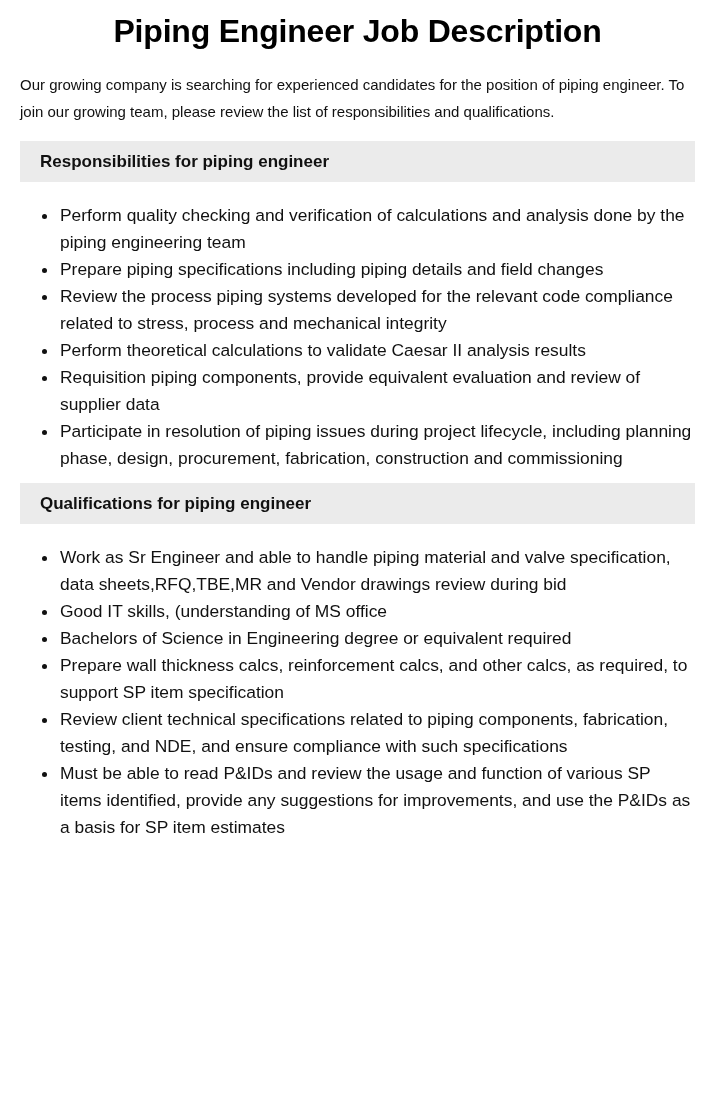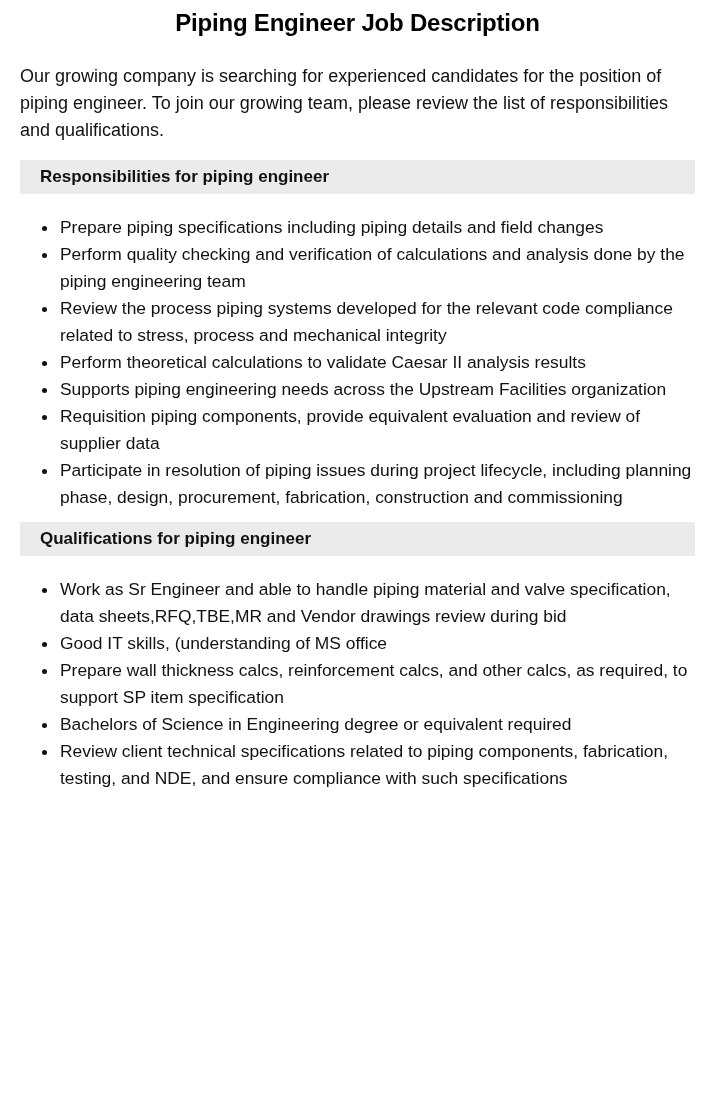--- a/index.html
+++ b/index.html
@@ -12,38 +12,38 @@
       height: 1106px;
       overflow: hidden;
       font-family: "Liberation Sans", sans-serif;
       color: #111111;
     }
     .page {
       position: relative;
       padding: 0 25px 0 20px;
     }
     h1 {
-      margin: 0;
+      margin: 8px;
       padding-top: 3px;
       text-align: center;
-      font-size: 24px;
+      font-size: 32px;
       line-height: 40px;
       font-weight: 700;
       letter-spacing: -0.2px;
       color: #000000;
     }
     .intro {
       margin: 20px 0 0 0;
-      font-size: 18px;
+      font-size: 15px;
       line-height: 27px;
       color: #111111;
     }
     .section-header {
       margin-top: 16px;
-      height: 34px;
+      height: 41px;
       background: #ebebeb;
       display: flex;
       align-items: center;
       padding-left: 20px;
       font-size: 17px;
       font-weight: 700;
       color: #111111;
     }
     ul.items {
       list-style: none;
@@ -70,31 +70,31 @@
   </style>
 </head>
 <body>
 
 <div class="page">
   <h1>Piping Engineer Job Description</h1>
   <p class="intro">Our growing company is searching for experienced candidates for the position of piping engineer. To join our growing team, please review the list of responsibilities and qualifications.</p>
 
   <div class="section-header">Responsibilities for piping engineer</div>
   <ul class="items">
+    <li>Perform quality checking and verification of calculations and analysis done by the piping engineering team</li>
     <li>Prepare piping specifications including piping details and field changes</li>
-    <li>Perform quality checking and verification of calculations and analysis done by the piping engineering team</li>
     <li>Review the process piping systems developed for the relevant code compliance related to stress, process and mechanical integrity</li>
     <li>Perform theoretical calculations to validate Caesar II analysis results</li>
-    <li>Supports piping engineering needs across the Upstream Facilities organization</li>
     <li>Requisition piping components, provide equivalent evaluation and review of supplier data</li>
     <li>Participate in resolution of piping issues during project lifecycle, including planning phase, design, procurement, fabrication, construction and commissioning</li>
   </ul>
   <div class="gap-after-list"></div>
 
   <div class="section-header" style="margin-top:1px">Qualifications for piping engineer</div>
   <ul class="items">
     <li>Work as Sr Engineer and able to handle piping material and valve specification, data sheets,RFQ,TBE,MR and Vendor drawings review during bid</li>
     <li>Good IT skills, (understanding of MS office</li>
+    <li>Bachelors of Science in Engineering degree or equivalent required</li>
     <li>Prepare wall thickness calcs, reinforcement calcs, and other calcs, as required, to support SP item specification</li>
-    <li>Bachelors of Science in Engineering degree or equivalent required</li>
     <li>Review client technical specifications related to piping components, fabrication, testing, and NDE, and ensure compliance with such specifications</li>
+    <li>Must be able to read P&amp;IDs and review the usage and function of various SP items identified, provide any suggestions for improvements, and use the P&amp;IDs as a basis for SP item estimates</li>
   </ul>
 </div>
 
 </body></html>

